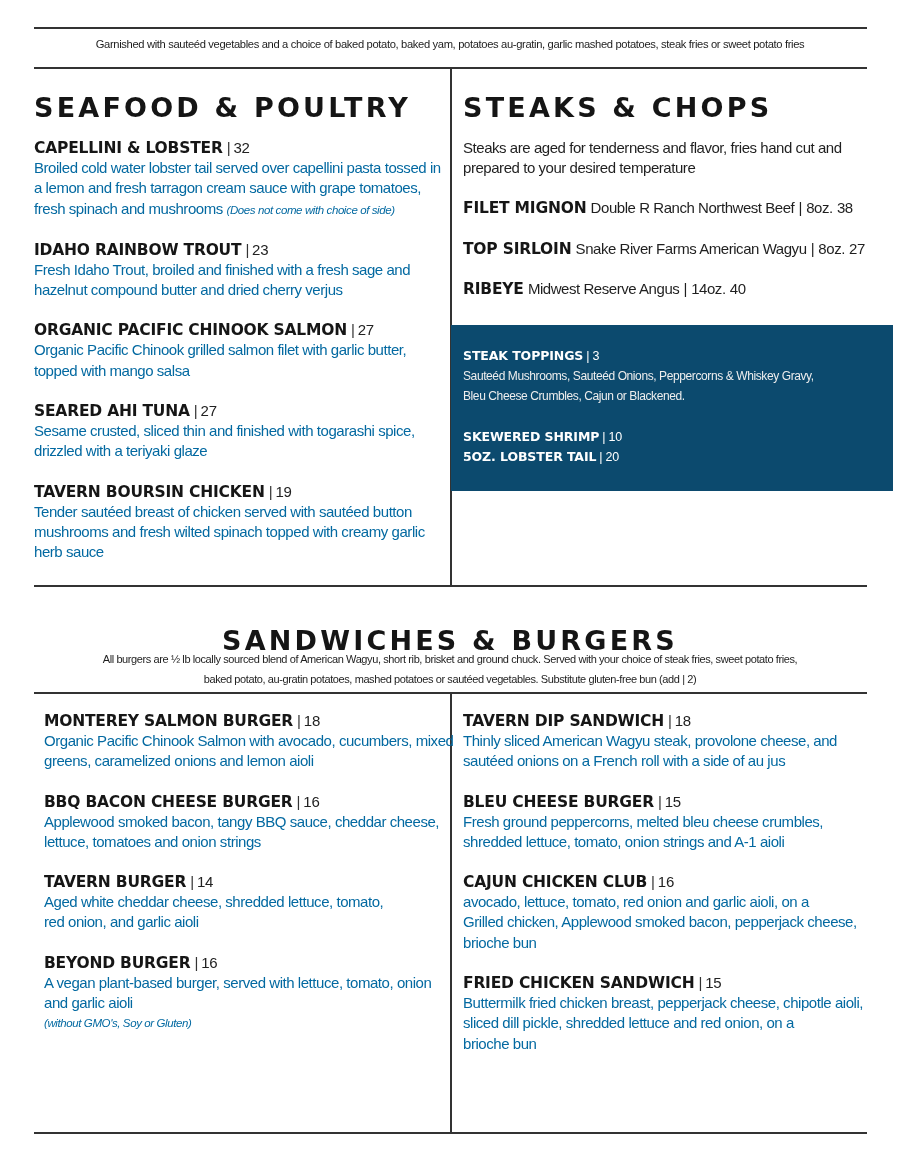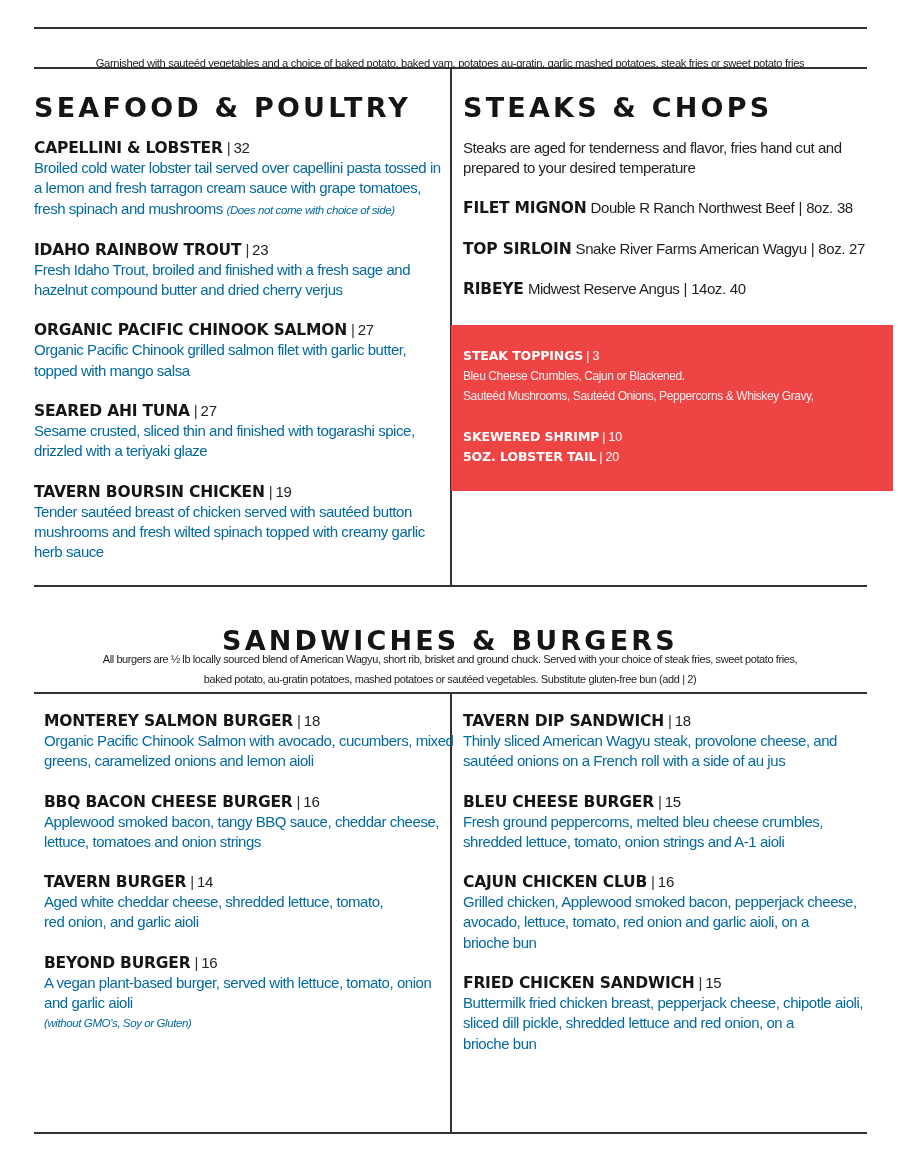--- a/index.html
+++ b/index.html
@@ -8,21 +8,21 @@
       position: relative;
       font-family: "Liberation Sans", sans-serif;
       color: #1d1d1d;
     }
     .hline { position: absolute; height: 2px; background: #333333; left: 34px; width: 833px; }
     .vline { position: absolute; width: 2px; background: #333333; left: 450px; }
 
     .garnish {
       position: absolute; top: 38px; left: 0; width: 900px;
       text-align: center; font-size: 11.2px; letter-spacing: -0.35px;
-      font-family: "Liberation Sans", sans-serif; color: #1d1d1d; margin-top: 19px;
+      font-family: "Liberation Sans", sans-serif; color: #1d1d1d;
     }
     .section-title {
       position: absolute; font-family: "DejaVu Sans", sans-serif;
       font-weight: bold; font-size: 27px; letter-spacing: 3.2px; color: #151515;
     }
     .col { position: absolute; }
     .item { margin-bottom: 20px; }
     .item-head {
       font-family: "DejaVu Sans", sans-serif; font-weight: bold; font-size: 15.5px;
       letter-spacing: -0.2px; line-height: 20px; color: #161616;
@@ -49,21 +49,21 @@
       position: absolute; left: 463px; font-size: 15px; line-height: 20px; white-space: nowrap;
     }
     .steak-row .name {
       font-family: "DejaVu Sans", sans-serif; font-weight: bold; font-size: 15.5px;
       letter-spacing: -0.2px; color: #161616;
     }
     .steak-row .detail { font-family: "Liberation Sans", sans-serif; letter-spacing: -0.45px; color: #1f1f1f; }
 
     .dark-box {
       position: absolute; left: 451px; top: 325px; width: 442px; height: 166px;
-      background: #ef4444; color: #f2f2f2; padding: 21px 12px 0 12px;
+      background: #0c4a6e; color: #f2f2f2; padding: 21px 12px 0 12px;
     }
     .dark-box .hd {
       font-family: "DejaVu Sans", sans-serif; font-weight: bold; font-size: 12.5px;
       letter-spacing: -0.1px; line-height: 20px; color: #ffffff;
     }
     .dark-box .hd .sep { font-family: "Liberation Sans", sans-serif; font-weight: normal; margin: 0 3px 0 3px; }
     .dark-box .hd .price { font-family: "Liberation Sans", sans-serif; font-weight: normal; }
     .dark-box .txt {
       font-family: "Liberation Sans", sans-serif; font-size: 12px; letter-spacing: -0.4px;
       line-height: 20.3px; color: #eeeeee;
@@ -133,22 +133,22 @@
 <div class="steak-row" style="top:279px;">
   <span class="name">RIBEYE</span>
   <span class="detail">Midwest Reserve Angus</span>
   <span class="detail">|</span>
   <span class="detail">14oz.</span>
   <span class="detail">40</span>
 </div>
 
 <div class="dark-box">
   <div class="hd"><span>STEAK TOPPINGS</span><span class="sep">|</span><span class="price">3</span></div>
+  <div class="txt">Sauteéd Mushrooms, Sauteéd Onions, Peppercorns &amp; Whiskey Gravy,</div>
   <div class="txt">Bleu Cheese Crumbles,  Cajun or Blackened.</div>
-  <div class="txt">Sauteéd Mushrooms, Sauteéd Onions, Peppercorns &amp; Whiskey Gravy,</div>
   <div class="gap"></div>
   <div class="hd"><span>SKEWERED SHRIMP</span><span class="sep">|</span><span class="price">10</span></div>
   <div class="hd"><span>5OZ. LOBSTER TAIL</span><span class="sep">|</span><span class="price">20</span></div>
 </div>
 
 <div class="section-title" style="left:0; width:900px; text-align:center; top:599px;margin-top:26px;">SANDWICHES &amp; BURGERS</div>
 <div class="burger-note">
   <div>All burgers are ½ lb locally sourced blend of American Wagyu, short rib, brisket and ground chuck. Served with your choice of steak fries, sweet potato fries,</div>
   <div>baked potato, au-gratin potatoes, mashed potatoes or sautéed vegetables. Substitute gluten-free bun (add  |  2)</div>
 </div>
@@ -178,22 +178,22 @@
   <div class="item">
     <div class="item-head"><span>TAVERN DIP SANDWICH</span><span class="sep">|</span><span class="price">18</span></div>
     <div class="desc">Thinly sliced American Wagyu steak, provolone cheese, and sautéed onions on a French roll with a side of au jus</div>
   </div>
   <div class="item">
     <div class="item-head"><span>BLEU CHEESE BURGER</span><span class="sep">|</span><span class="price">15</span></div>
     <div class="desc">Fresh ground peppercorns, melted bleu cheese crumbles, shredded lettuce, tomato, onion strings and A-1 aioli</div>
   </div>
   <div class="item">
     <div class="item-head"><span>CAJUN CHICKEN CLUB</span><span class="sep">|</span><span class="price">16</span></div>
+    <div class="desc">avocado, lettuce, tomato, red onion and garlic aioli, on a</div>
     <div class="desc">Grilled chicken, Applewood smoked bacon, pepperjack cheese,</div>
-    <div class="desc">avocado, lettuce, tomato, red onion and garlic aioli, on a</div>
     <div class="desc">brioche bun</div>
   </div>
   <div class="item">
     <div class="item-head"><span>FRIED CHICKEN SANDWICH</span><span class="sep">|</span><span class="price">15</span></div>
     <div class="desc">Buttermilk fried chicken breast, pepperjack cheese, chipotle aioli,</div>
     <div class="desc">sliced dill pickle, shredded lettuce and red onion, on a</div>
     <div class="desc">brioche bun</div>
   </div>
 </div>
 

